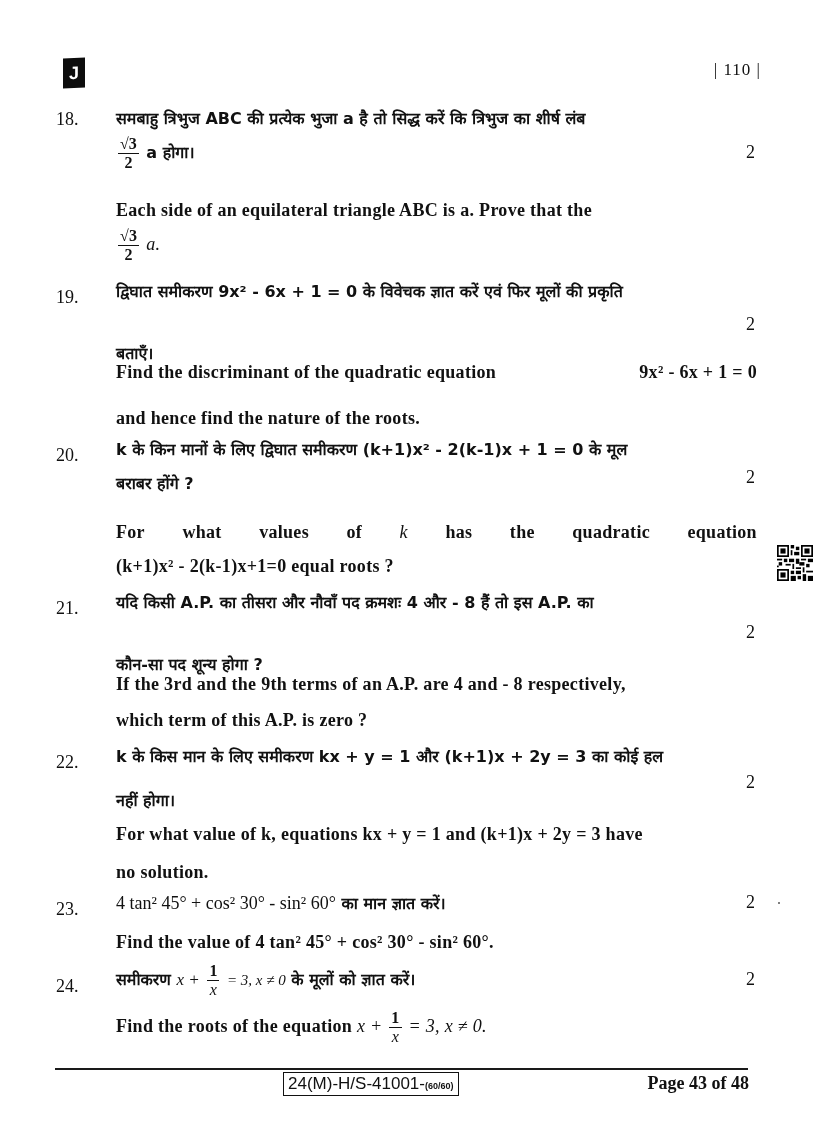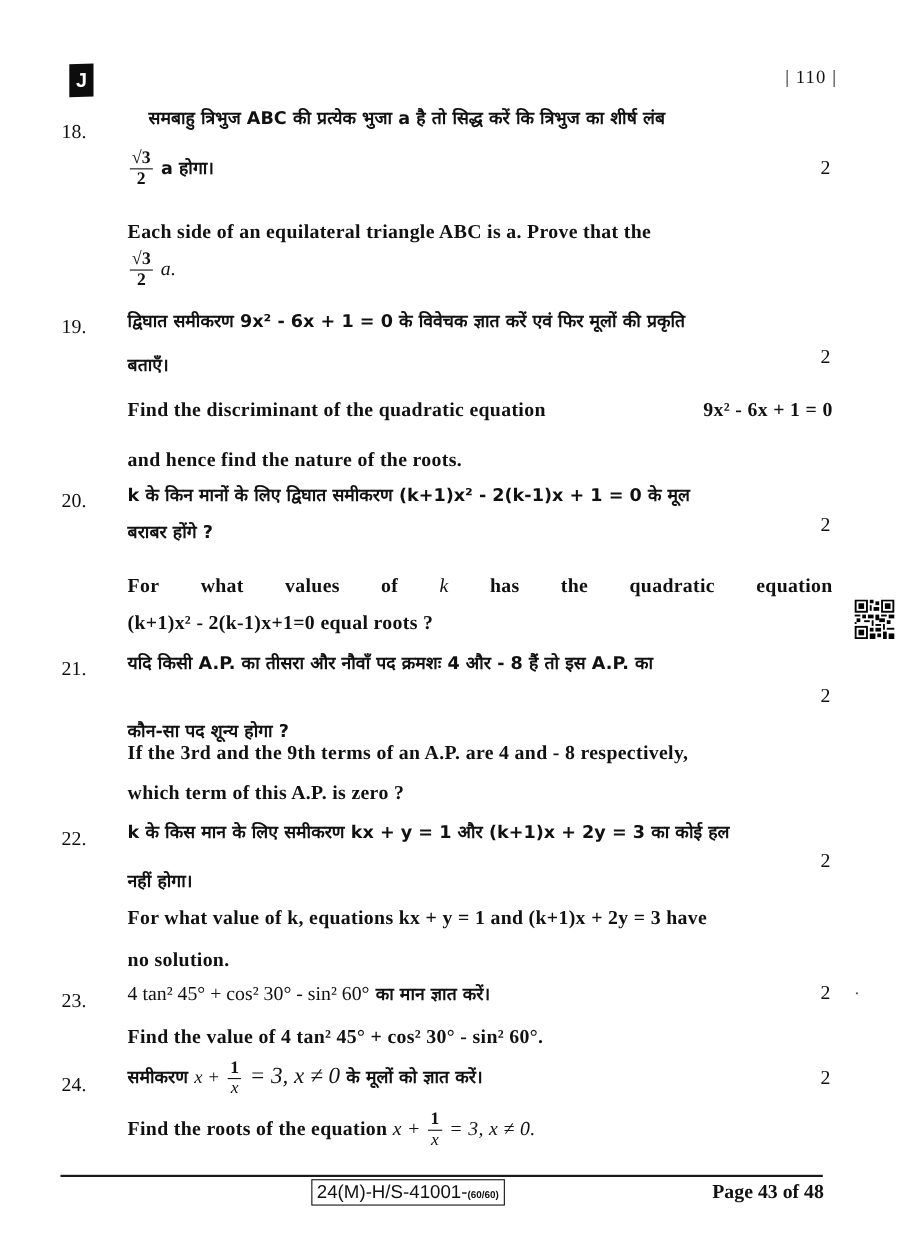--- a/index.html
+++ b/index.html
@@ -61,21 +61,21 @@
   .dot { position: absolute; width: 2px; height: 2px; background: #555; border-radius: 50%; }
 </style>
 </head>
 <body>
 
 <div class="set-badge">J</div>
 <div class="page-code">| 110 |</div>
 
 <div>
   <div class="qnum" style="top:109px;">18.</div>
-  <div class="line hi" style="top:96px;margin-left:19px;">समबाहु त्रिभुज ABC की प्रत्येक भुजा a है तो सिद्ध करें कि त्रिभुज का शीर्ष लंब</div>
+  <div class="line hi" style="top:107px;">समबाहु त्रिभुज ABC की प्रत्येक भुजा a है तो सिद्ध करें कि त्रिभुज का शीर्ष लंब</div>
   <div class="line hi" style="top:136px;">
     <span class="frac">
         <span class="num">√3</span>
         <span class="den">2</span>
       </span>
     <span>a होगा।</span>
   </div>
   <div class="marks" style="top:142px;">2</div>
   <div class="line en" style="top:200px;">Each side of an equilateral triangle ABC is a. Prove that the</div>
   <div class="line en" style="top:228px;">
@@ -84,21 +84,21 @@
         <span class="den">2</span>
       </span>
     <span class="math">a.</span>
   </div>
 </div>
 
 <div>
   <div class="qnum" style="top:287px;">19.</div>
   <div class="line hi" style="top:280px;">द्विघात समीकरण 9x² - 6x + 1 = 0 के विवेचक ज्ञात करें एवं फिर मूलों की प्रकृति</div>
   <div class="marks" style="top:314px;">2</div>
-  <div class="line hi" style="top:320px;font-family:Liberation Mono, monospace;">बताएँ।</div>
+  <div class="line hi" style="top:342px;font-family:Liberation Mono, monospace;">बताएँ।</div>
   <div class="line en justify" style="top:362px;">
     <span>Find the discriminant of the quadratic equation</span>
     <span class="mathn">9x² - 6x + 1 = 0</span>
   </div>
   <div class="line en" style="top:408px;">and hence find the nature of the roots.</div>
 </div>
 
 <div>
   <div class="qnum" style="top:445px;">20.</div>
   <div class="line hi" style="top:438px;">k के किन मानों के लिए द्विघात समीकरण (k+1)x² - 2(k-1)x + 1 = 0 के मूल</div>
@@ -192,21 +192,21 @@
 
 <div>
   <div class="qnum" style="top:976px;">24.</div>
   <div class="line hi" style="top:963px;">
     <span>समीकरण</span>
     <span class="math" style="font-size:17px;">x +</span>
     <span class="frac">
         <span class="num">1</span>
         <span class="den math">x</span>
       </span>
-    <span class="math" style="font-size:21px;">= 3, x ≠ 0</span>
+    <span class="math" style="font-size:15px;">= 3, x ≠ 0</span>
     <span>के मूलों को ज्ञात करें।</span>
   </div>
   <div class="marks" style="top:969px;">2</div>
   <div class="line en" style="top:1010px;">
     <span>Find the roots of the equation</span>
     <span class="math">x +</span>
     <span class="frac">
         <span class="num">1</span>
         <span class="den math">x</span>
       </span>

